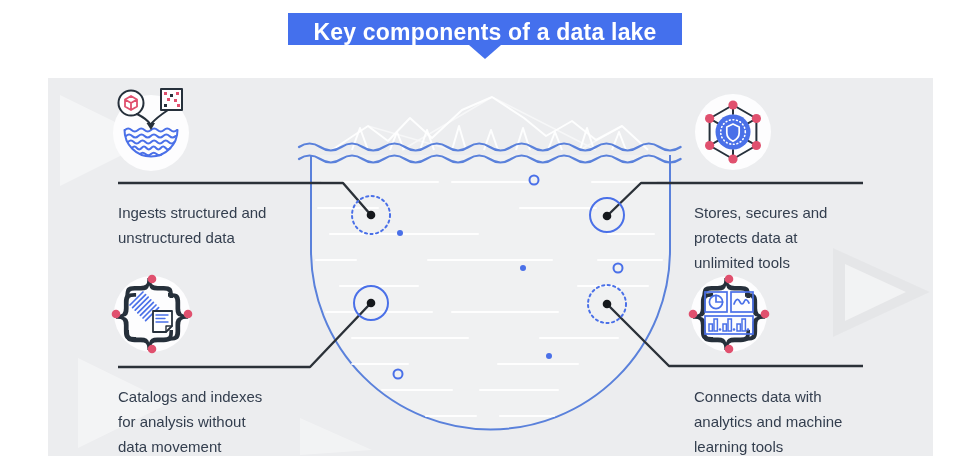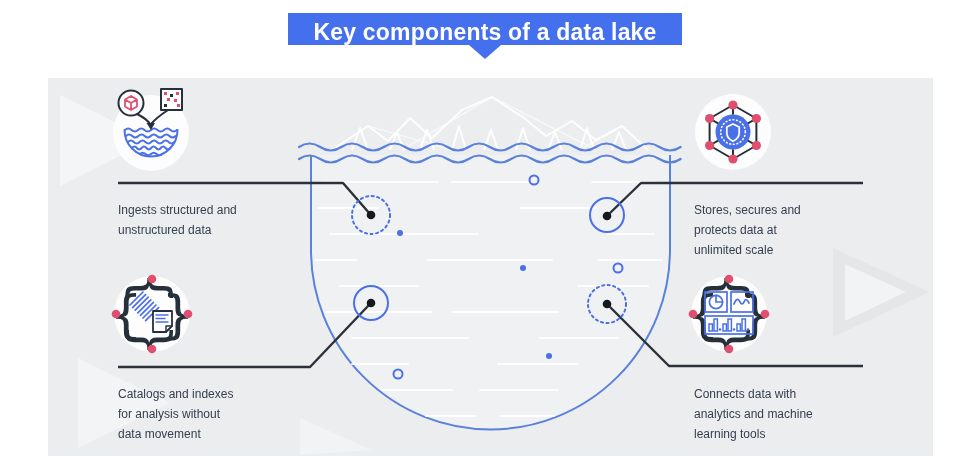--- a/index.html
+++ b/index.html
@@ -12,21 +12,21 @@
   .stage{position:relative;width:980px;height:473px;background:#fff;overflow:hidden}
 
   .panel{position:absolute;left:48px;top:78px;width:885px;height:378px;background:var(--panel-bg)}
 
   .banner{position:absolute;left:288px;top:13px;width:394px;height:32px;background:var(--banner-blue);
           color:#fff;font-size:23px;font-weight:700;text-align:center;line-height:38px;letter-spacing:.2px}
   .banner::after{content:"";position:absolute;left:50%;top:100%;margin-left:-16px;
           border-left:16px solid transparent;border-right:16px solid transparent;
           border-top:14px solid var(--banner-blue)}
 
-  .feature-label{position:absolute;width:215px;font-size:12px;line-height:20px;color:var(--text-color);
+  .feature-label{position:absolute;width:215px;font-size:15px;line-height:25px;color:var(--text-color);
           white-space:pre-line}
   .label-tl{left:118px;top:200px}
   .label-tr{left:694px;top:200px}
   .label-bl{left:118px;top:384px}
   .label-br{left:694px;top:384px}
 
   svg.scene{position:absolute;left:0;top:0}
 
   .mountain{stroke:#fff;stroke-width:2;fill:none;stroke-linejoin:round;opacity:.9}
   .mountain-faint{stroke:#fff;stroke-width:1.6;fill:none;opacity:.55}
@@ -235,21 +235,21 @@
   </svg>
 
   <div class="banner">
     <span>Key components of a data lake</span>
   </div>
 
   <div class="feature-label label-tl">Ingests structured and
 unstructured data</div>
   <div class="feature-label label-tr">Stores, secures and
 protects data at
-unlimited scale</div>
+unlimited tools</div>
   <div class="feature-label label-bl">Catalogs and indexes
 for analysis without
 data movement</div>
   <div class="feature-label label-br">Connects data with
 analytics and machine
 learning tools</div>
 
 </div>
 
 </body></html>

